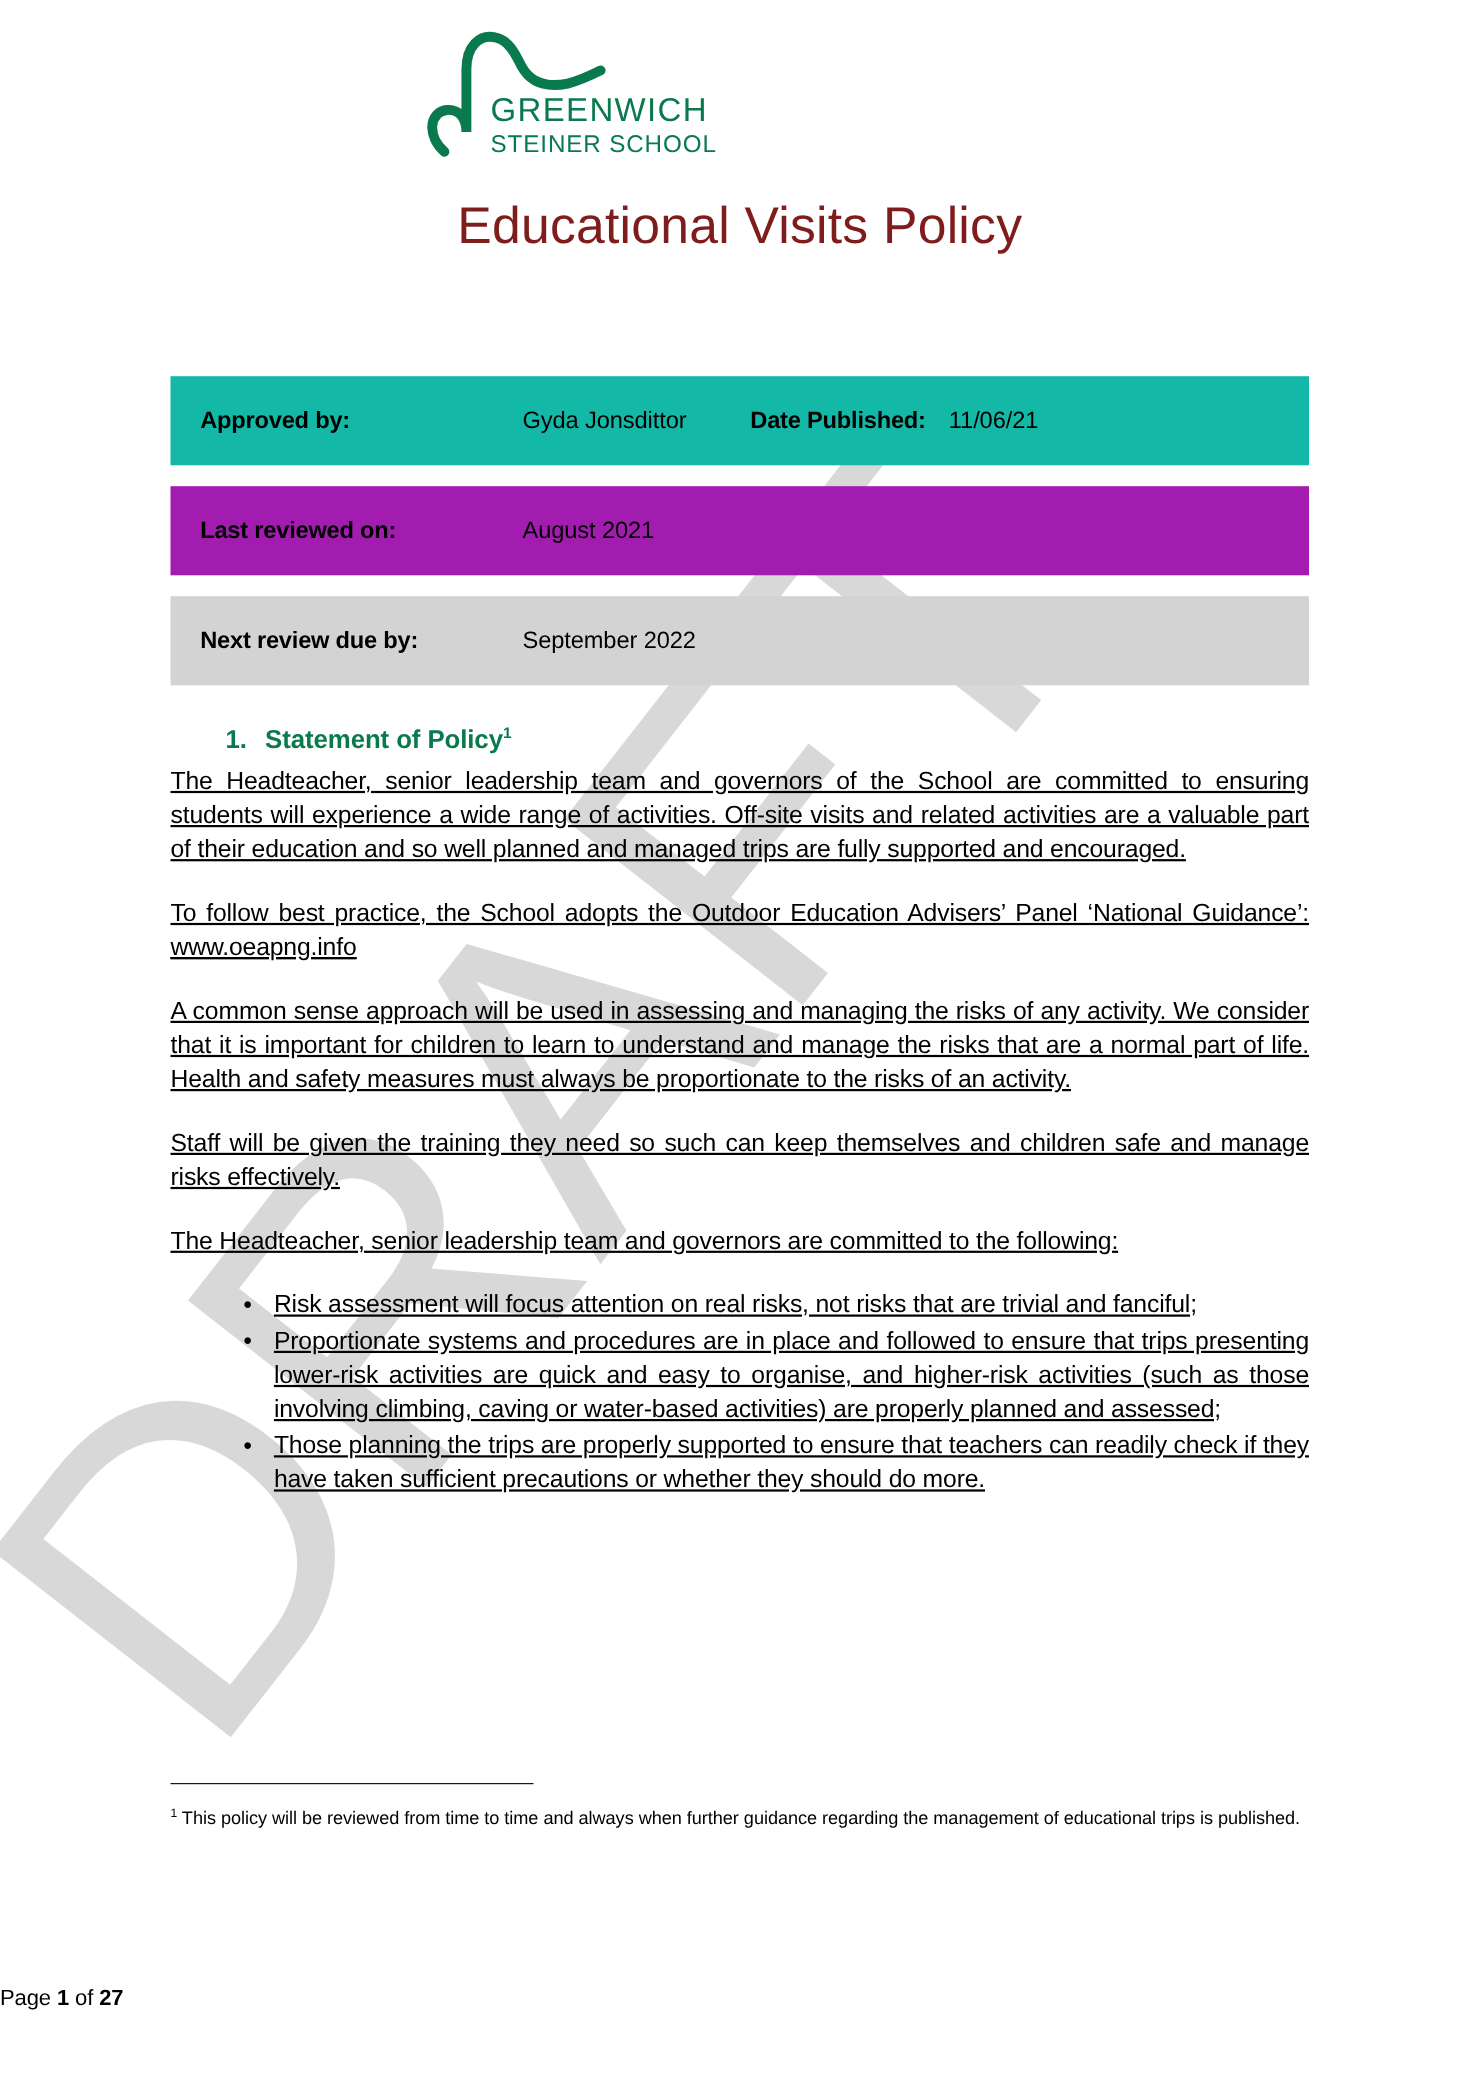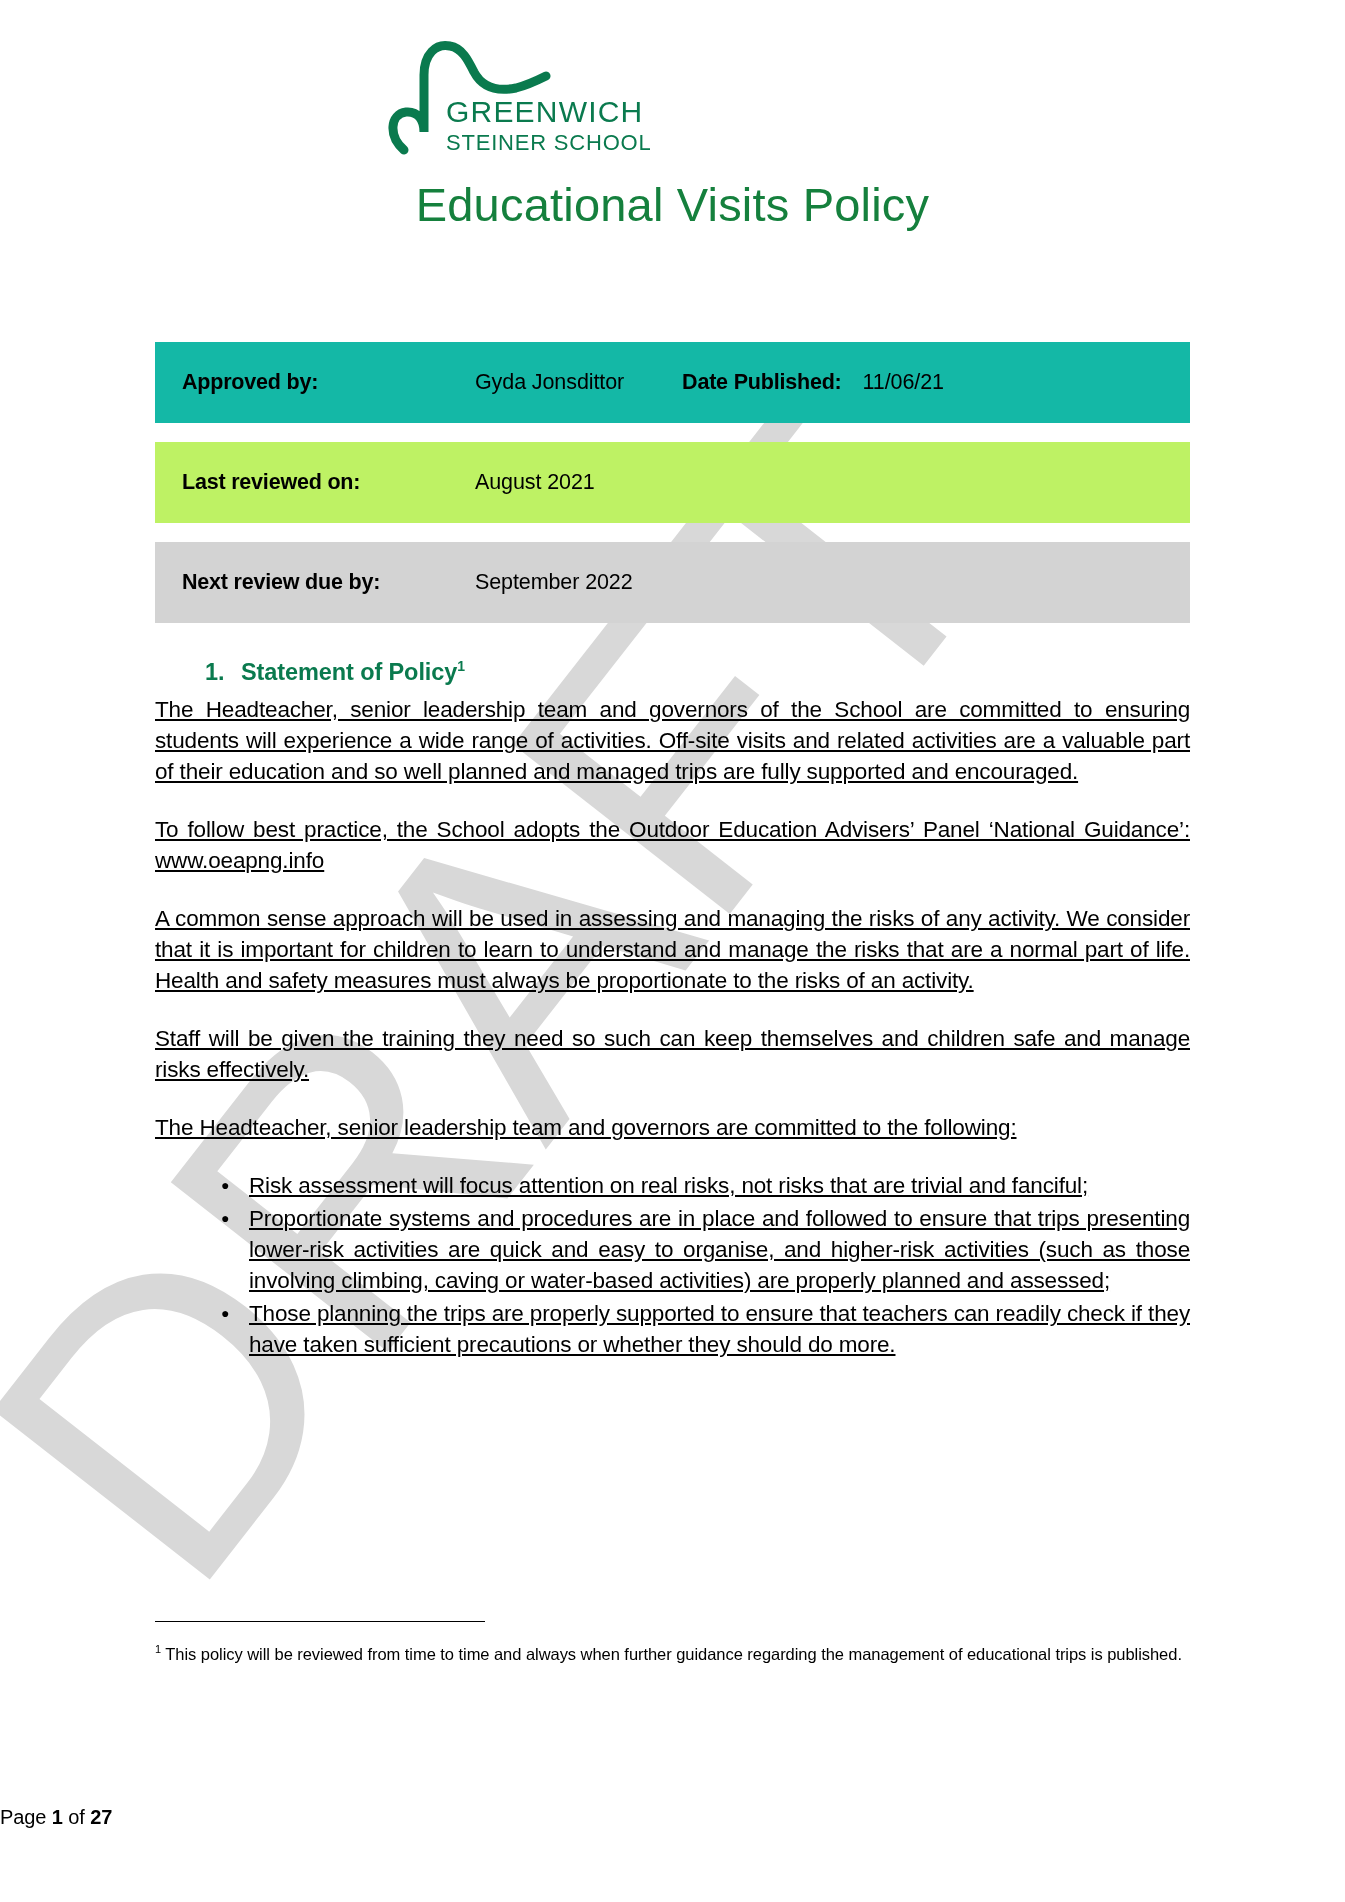--- a/index.html
+++ b/index.html
@@ -35,59 +35,59 @@
   
   .content {
     position: relative;
     z-index: 2;
   }
 
   
   .logo-wrap {
     position: absolute;
     left: 0;
-    top: 40px;
+    top: 28px;
     width: 1072px;
     display: flex;
     justify-content: center;
   }
   .logo {
     width: 300px;
     height: 115px;
   }
 
   
   .doc-title {
     position: absolute;
     left: 0;
     top: 177px;
     width: 1345px;
     text-align: center;
     font-size: 47px;
     font-weight: 400;
-    color: #15803d;
+    color: #7f1d1d;
     letter-spacing: 0.2px;
     font-family: "Liberation Sans", sans-serif;
   }
 
   
   .meta-table {
     position: absolute;
     left: 155px;
     top: 342px;
     width: 1035px;
   }
   .meta-row {
     display: flex;
     align-items: center;
     background: #14b8a6;
     height: 81px;
     margin-bottom: 19px;
   }
-  .meta-row.r2 { background: #bef264; }
+  .meta-row.r2 { background: #a21caf; }
   .meta-row.r3 { background: #d3d3d3; }
   .meta-label {
     font-weight: bold;
     font-size: 21.5px;
     padding-left: 27px;
     white-space: nowrap;
     letter-spacing: -0.2px;
   }
   .meta-value {
     font-size: 21.5px;

